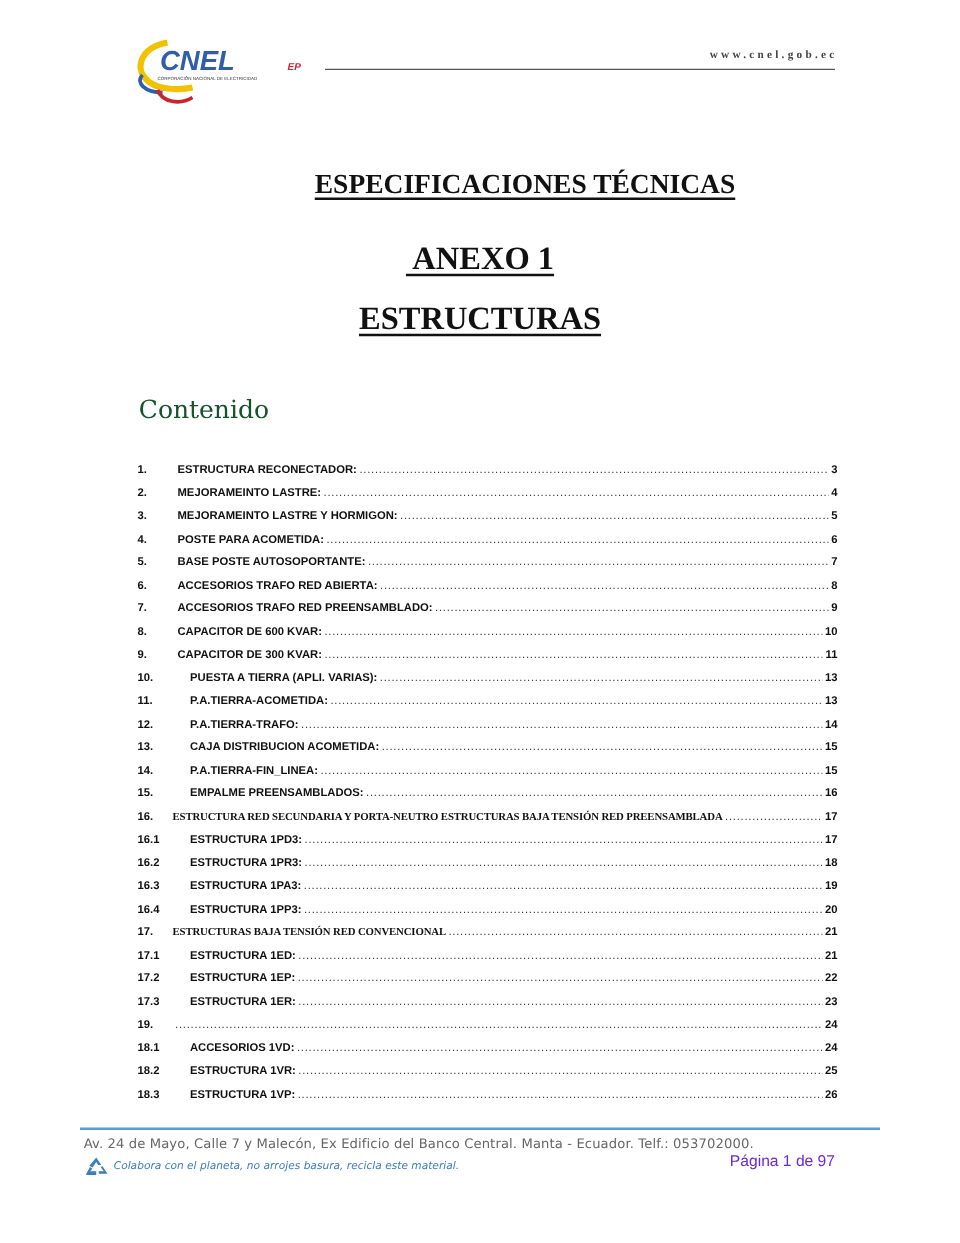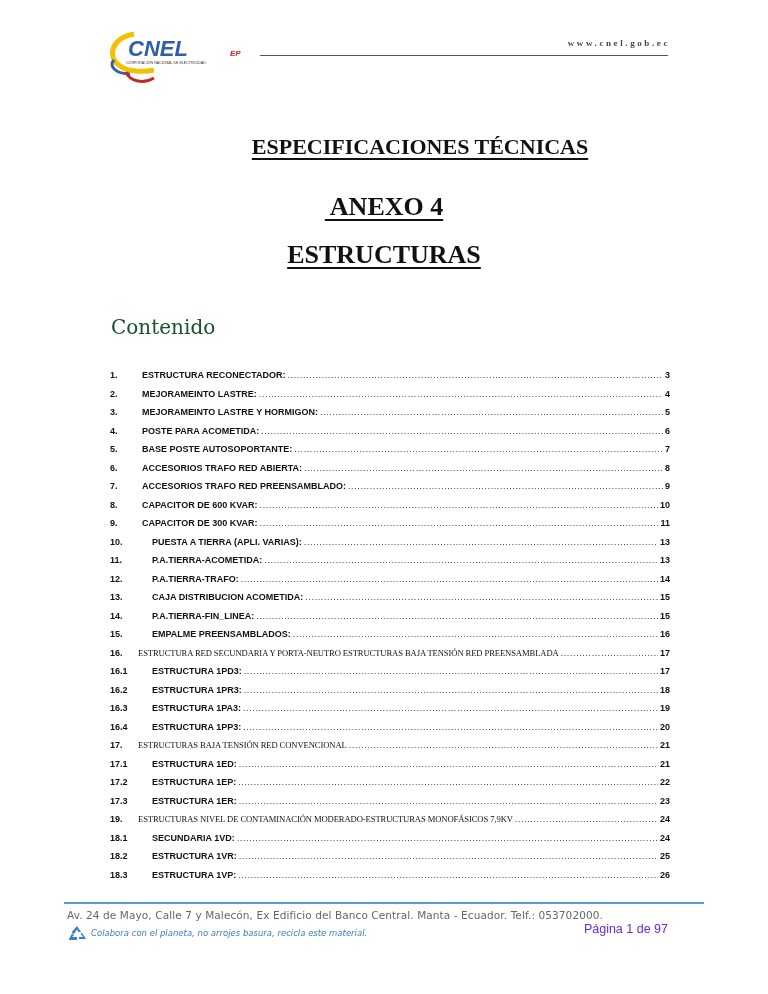--- a/index.html
+++ b/index.html
@@ -18,21 +18,21 @@
   .title-3 { top: 240px; font-size: 26px; }
 
   .contenido { position: absolute; left: 111px; top: 315px; font-family: "DejaVu Serif", serif; font-size: 20px; color: #14532d; }
 
   
   .toc { position: absolute; left: 110px; top: 370px; width: 560px; }
   .toc-row { position: absolute; left: 0; width: 560px; height: 16px; display: flex; align-items: baseline; font-size: 9px; font-weight: bold; white-space: nowrap; }
   .toc-num { width: 32px; flex: none; }
   .toc-row.lvl2 .toc-num, .toc-row.sub .toc-num { width: 42px; }
   .toc-title { flex: none; }
-  .toc-row.serif .toc-title { font-family: "Liberation Serif", serif; font-size: 8.6px; font-weight: normal; letter-spacing: -0.1px; }
+  .toc-row.serif .toc-title { font-family: "Liberation Serif", serif; font-size: 8.6px; font-weight: bold; letter-spacing: -0.1px; }
   .toc-dots { flex: 1 1 auto; overflow: hidden; margin: 0 2px; font-weight: normal; letter-spacing: 0.6px; color: #333; }
   .toc-dots::before { content: "....................................................................................................................................................................................................................................................................."; }
   .toc-page { flex: none; text-align: right; }
 
   
   .footer-line { position: absolute; left: 64px; top: 902px; width: 640px; height: 2px; background: #5b9bd5; }
   .footer-address { position: absolute; left: 67px; top: 909px; font-family: "DejaVu Sans", sans-serif; font-size: 10.5px; color: #666; letter-spacing: 0.1px; }
   .footer-eco { position: absolute; left: 67px; top: 925px; display: flex; align-items: center; }
   .recycle-icon { width: 20px; height: 16px; margin-right: 4px; }
   .eco-text { font-family: "DejaVu Sans", sans-serif; font-style: italic; font-size: 8.5px; color: #3a7ec0; }
@@ -48,21 +48,21 @@
     <path d="M22 46 C26 56 40 58 50 52" fill="none" stroke="#c8262c" stroke-width="3"></path>
     <text x="24" y="30" font-family="Liberation Sans, sans-serif" font-size="22" font-weight="bold" font-style="italic" fill="#2e5fa8">CNEL</text>
     <text x="126" y="30" font-family="Liberation Sans, sans-serif" font-size="8" font-weight="bold" font-style="italic" fill="#c8262c">EP</text>
     <text x="22" y="38" font-family="Liberation Sans, sans-serif" font-size="3.6" fill="#333">CORPORACIÓN NACIONAL DE ELECTRICIDAD</text>
   </svg>
   <div class="header-line"></div>
   <div class="header-url">www.cnel.gob.ec</div>
 </div>
 
 <div class="title title-1">ESPECIFICACIONES TÉCNICAS</div>
-<div class="title title-2" style="white-space: pre;"> ANEXO 4</div>
+<div class="title title-2" style="white-space: pre;"> ANEXO 1</div>
 <div class="title title-3">ESTRUCTURAS</div>
 
 <div class="contenido">Contenido</div>
 
 <div class="toc">
   <div class="toc-row" style="top:0px">
       <span class="toc-num">1.</span>
       <span class="toc-title">ESTRUCTURA RECONECTADOR:</span>
       <span class="toc-dots"></span>
       <span class="toc-page">3</span>
@@ -200,27 +200,26 @@
       <span class="toc-page">22</span>
     </div>
   <div class="toc-row lvl2" style="top:425.5px">
       <span class="toc-num">17.3</span>
       <span class="toc-title">ESTRUCTURA 1ER:</span>
       <span class="toc-dots"></span>
       <span class="toc-page">23</span>
     </div>
   <div class="toc-row serif" style="top:444px">
       <span class="toc-num" style="width:28px">19.</span>
-      <span class="toc-title">ESTRUCTURAS NIVEL DE CONTAMINACIÓN MODERADO-ESTRUCTURAS MONOFÁSICOS 7,9KV</span>
       <span class="toc-dots"></span>
       <span class="toc-page">24</span>
     </div>
   <div class="toc-row lvl2" style="top:462.5px">
       <span class="toc-num">18.1</span>
-      <span class="toc-title">SECUNDARIA 1VD:</span>
+      <span class="toc-title">ACCESORIOS 1VD:</span>
       <span class="toc-dots"></span>
       <span class="toc-page">24</span>
     </div>
   <div class="toc-row lvl2" style="top:481px">
       <span class="toc-num">18.2</span>
       <span class="toc-title">ESTRUCTURA 1VR:</span>
       <span class="toc-dots"></span>
       <span class="toc-page">25</span>
     </div>
   <div class="toc-row lvl2" style="top:499.5px">

